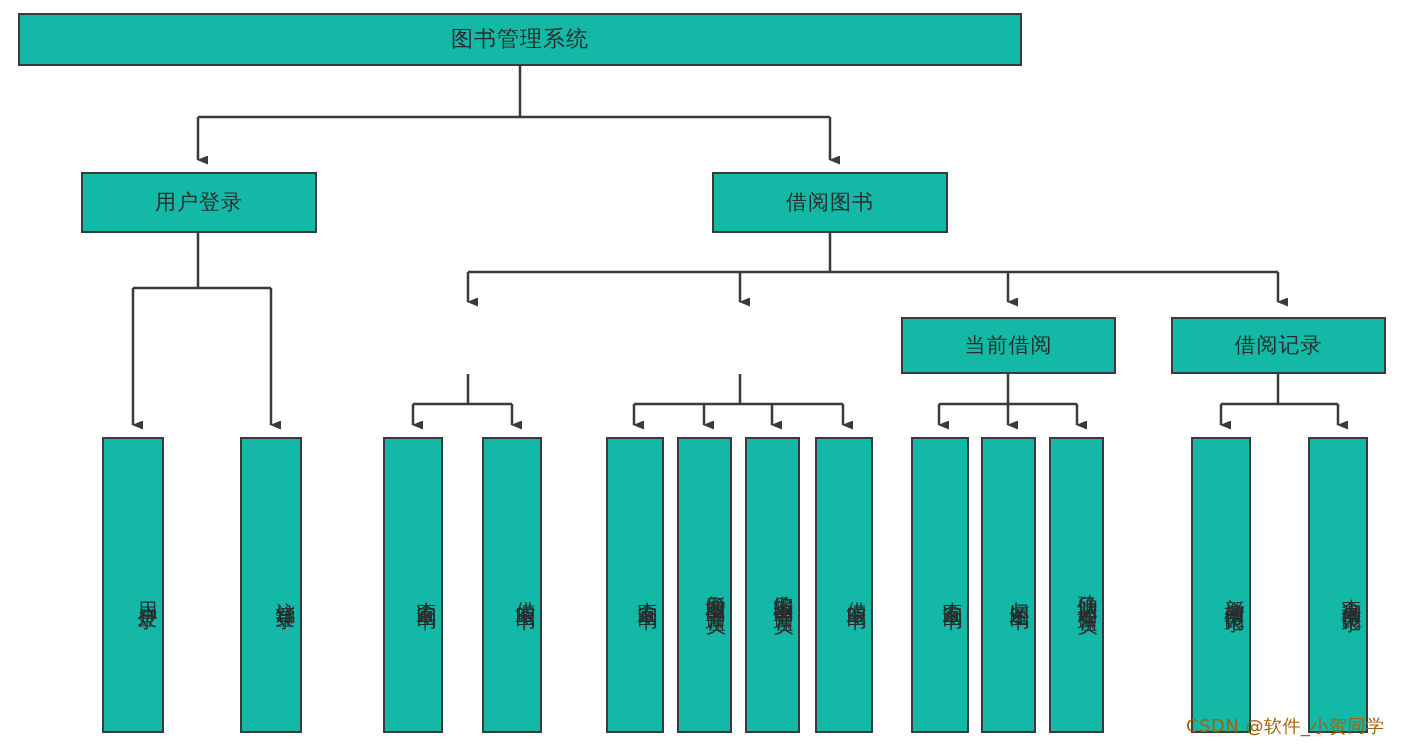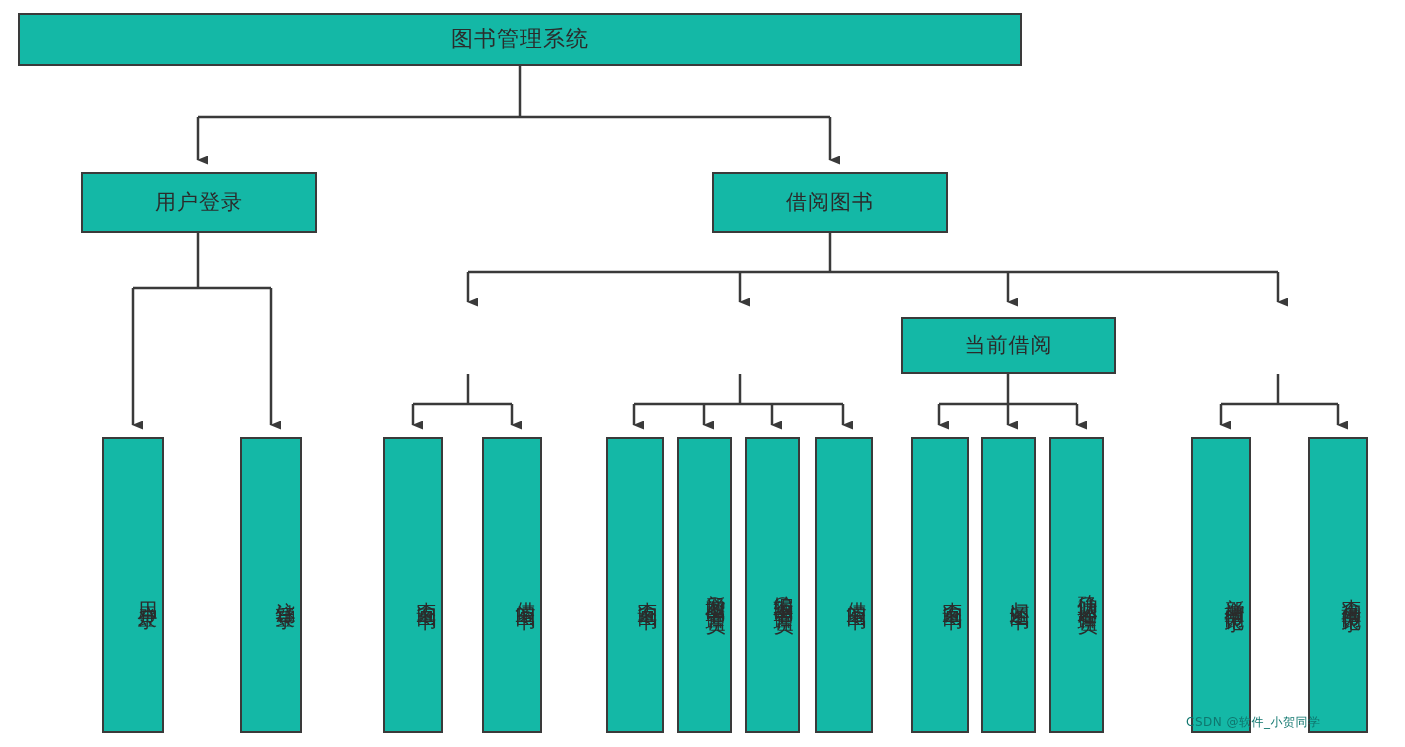--- a/index.html
+++ b/index.html
@@ -57,22 +57,22 @@
   }
   .node.v .vtext {
     writing-mode: vertical-rl;
     text-orientation: upright;
     display: block;
   }
   .watermark {
     position: absolute;
     left: 1186px;
     top: 714px;
-    font-size: 12px;
-    color: #0f766e;
+    font-size: 18px;
+    color: #a16207;
     letter-spacing: 0.5px;
     white-space: nowrap;
     z-index: 5;
   }
 </style>
 </head>
 <body>
 
 <div id="canvas">
 
@@ -133,20 +133,23 @@
   <div class="node h" style="left:81px; top:172px; width:236px; height:61px;">
     <span>用户登录</span>
   </div>
   <div class="node h" style="left:712px; top:172px; width:236px; height:61px;">
     <span>借阅图书</span>
   </div>
 
   <div class="node h" style="left:901px; top:317px; width:215px; height:57px;text-align:center;">
     <span>当前借阅</span>
   </div>
+  <div class="node h" style="left:1171px; top:317px; width:215px; height:57px;">
+    <span>借阅记录</span>
+  </div>
 
   <div class="node v" style="left:102px; top:437px; width:62px; height:296px;">
     <span class="vtext">用户登录</span>
   </div>
   <div class="node v" style="left:240px; top:437px; width:62px; height:296px;">
     <span class="vtext">注销登录</span>
   </div>
 
   <div class="node v" style="left:383px; top:437px; width:60px; height:296px;">
     <span class="vtext">查询图书</span>

